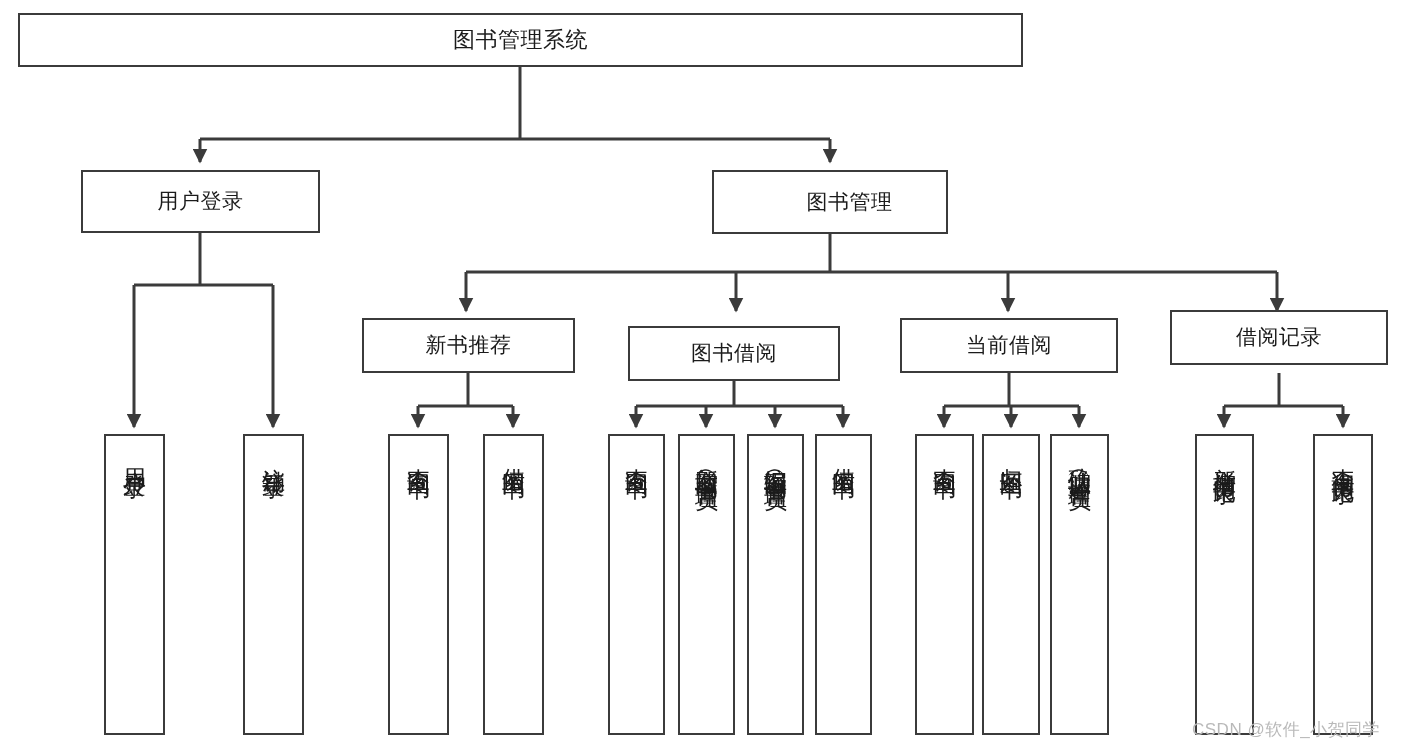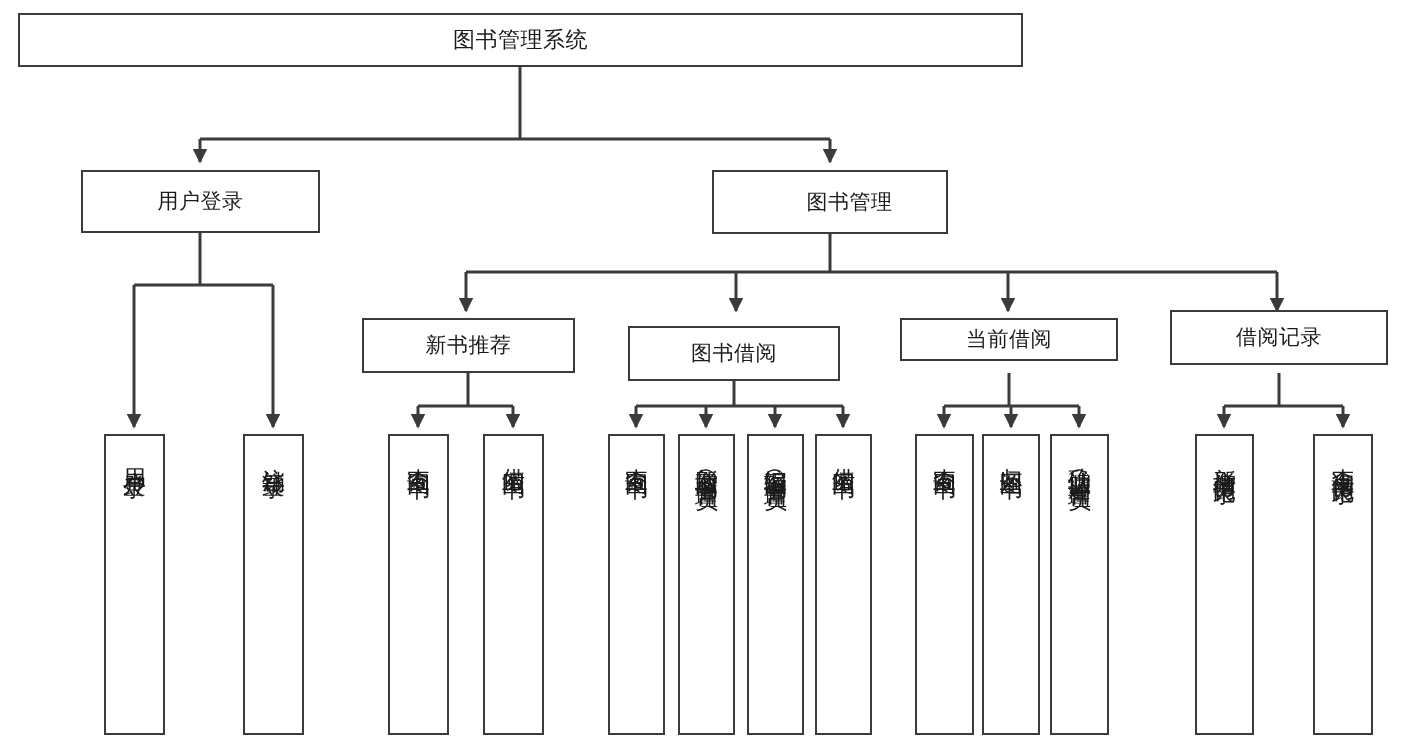--- a/index.html
+++ b/index.html
@@ -131,21 +131,21 @@
   <div class="node horiz" style="left:712px; top:170px; width:236px; height:64px;padding-left:39px;">
     <span class="label">图书管理</span>
   </div>
 
   <div class="node horiz" style="left:362px; top:318px; width:213px; height:55px;">
     <span class="label">新书推荐</span>
   </div>
   <div class="node horiz" style="left:628px; top:326px; width:212px; height:55px;">
     <span class="label">图书借阅</span>
   </div>
-  <div class="node horiz" style="left:900px; top:318px; width:218px; height:43px;">
+  <div class="node horiz" style="left:900px; top:318px; width:218px; height:55px;">
     <span class="label">当前借阅</span>
   </div>
   <div class="node horiz" style="left:1170px; top:310px; width:218px; height:55px;">
     <span class="label">借阅记录</span>
   </div>
 
   <div class="node vert" style="left:104px; top:434px; width:61px; height:301px;">
     <span class="label">用户登录</span>
   </div>
   <div class="node vert" style="left:243px; top:434px; width:61px; height:301px;">
@@ -178,14 +178,15 @@
   <div class="node vert" style="left:1050px; top:434px; width:59px; height:301px;">
     <span class="label">确认归还（管理员）</span>
   </div>
   <div class="node vert" style="left:1195px; top:434px; width:59px; height:301px;">
     <span class="label">新增借阅记录</span>
   </div>
   <div class="node vert" style="left:1313px; top:434px; width:60px; height:301px;">
     <span class="label">查询借阅记录</span>
   </div>
 
+  <div class="watermark" style="left:1192px; top:718px;">CSDN @软件_小贺同学</div>
 
 </div>
 
 </body></html>

